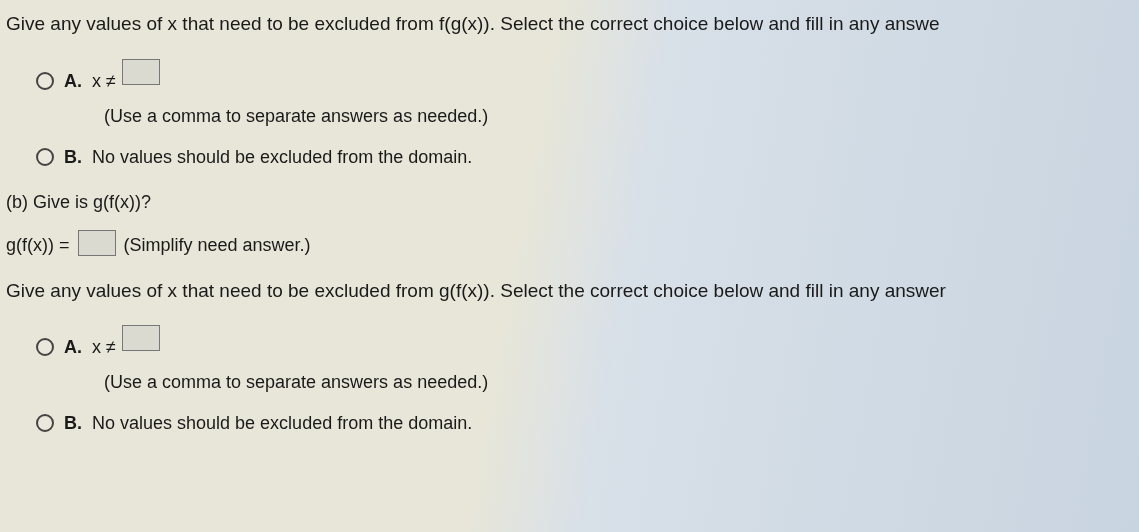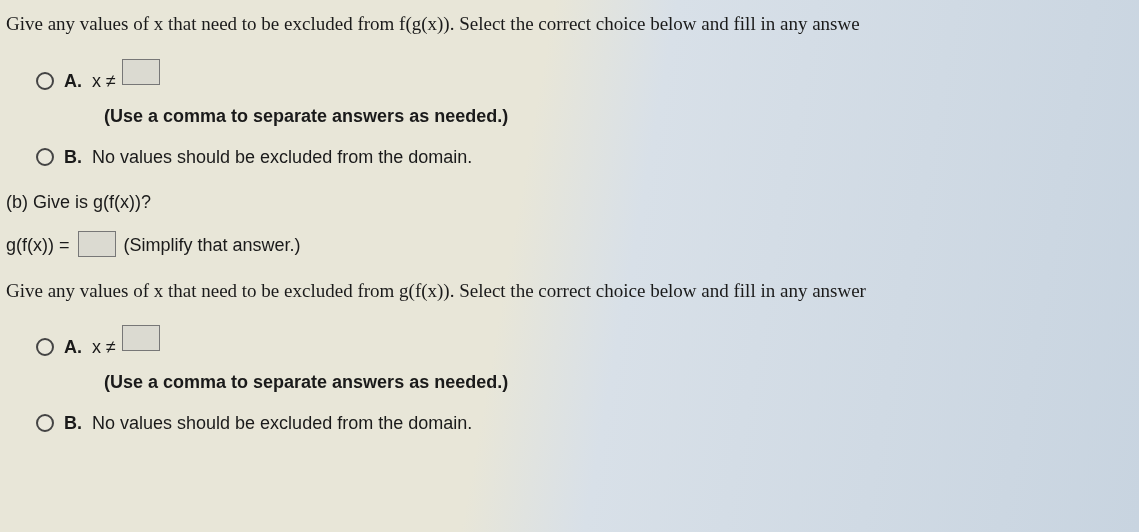--- a/index.html
+++ b/index.html
@@ -16,21 +16,20 @@
       height: 532px;
       padding: 10px 0 10px 6px;
       overflow: hidden;
       position: relative;
       line-height: 1.5;
     }
     .question-text {
       font-size: 19px;
       margin-bottom: 22px;
       color: #1a1a1a;
-      font-family: Liberation Serif, serif;
     }
     .choice-group {
       margin-left: 30px;
       margin-bottom: 18px;
     }
     .choice-row {
       display: flex;
       align-items: baseline;
       margin-bottom: 8px;
     }
@@ -69,32 +68,31 @@
       vertical-align: middle;
       position: relative;
       top: -2px;
     }
     .hint-text {
       margin-left: 68px;
       font-size: 18px;
       color: #1a1a1a;
       margin-top: 2px;
       margin-bottom: 14px;
-      font-weight: bold;
     }
     .part-label {
       font-size: 18px;
       margin-top: 18px;
       margin-bottom: 16px;
     }
     .equation-row {
       margin-top: 10px;
       margin-bottom: 18px;
       display: flex;
-      align-items: flex-end;
+      align-items: center;
       gap: 8px;
     }
   </style>
 </head>
 <body>
 
 <div class="question-text">Give any values of x that need to be excluded from f(g(x)). Select the correct choice below and fill in any answe</div>
 
 <div class="choice-group">
   <div class="choice-row">
@@ -112,21 +110,21 @@
     <span class="choice-label">B.</span>
     <span class="math-text">No values should be excluded from the domain.</span>
   </div>
 </div>
 
 <div class="part-label">(b) Give is g(f(x))?</div>
 
 <div class="equation-row">
   <span class="math-text">g(f(x)) =</span>
   <span class="input-box"></span>
-  <span class="math-text">(Simplify that answer.)</span>
+  <span class="math-text">(Simplify need answer.)</span>
 </div>
 
 <div class="question-text">Give any values of x that need to be excluded from g(f(x)). Select the correct choice below and fill in any answer</div>
 
 <div class="choice-group">
   <div class="choice-row">
     <span class="radio-circle"></span>
     <span class="choice-label">A.</span>
     <span class="choice-content">
       <span class="math-text">x ≠</span>

